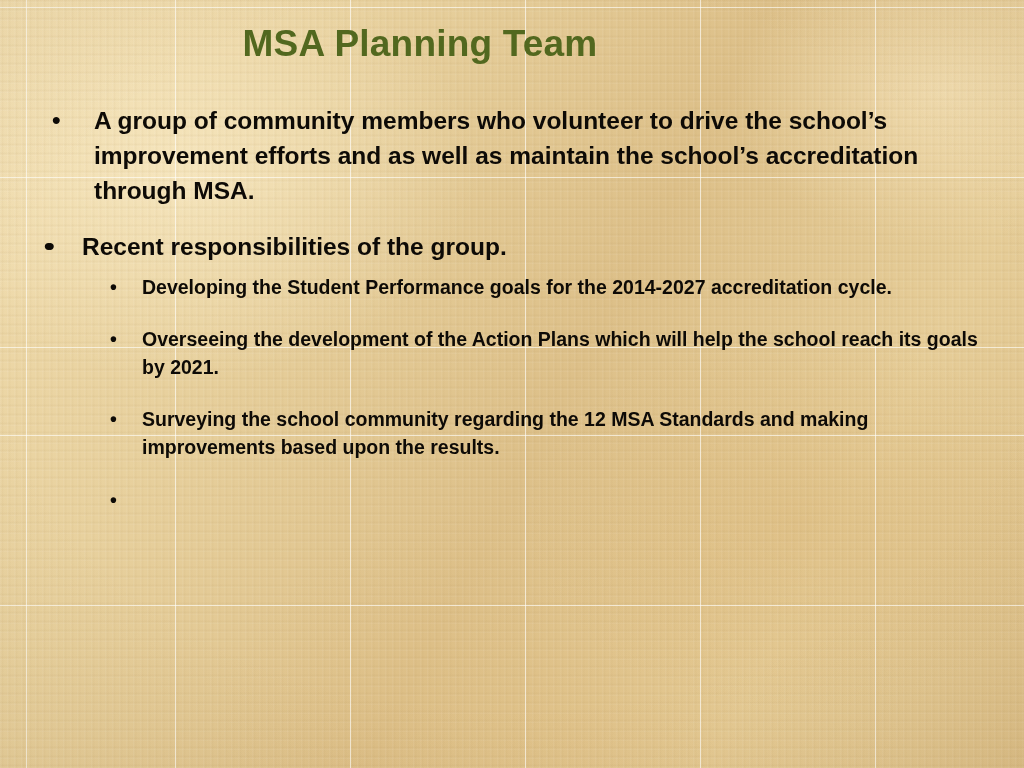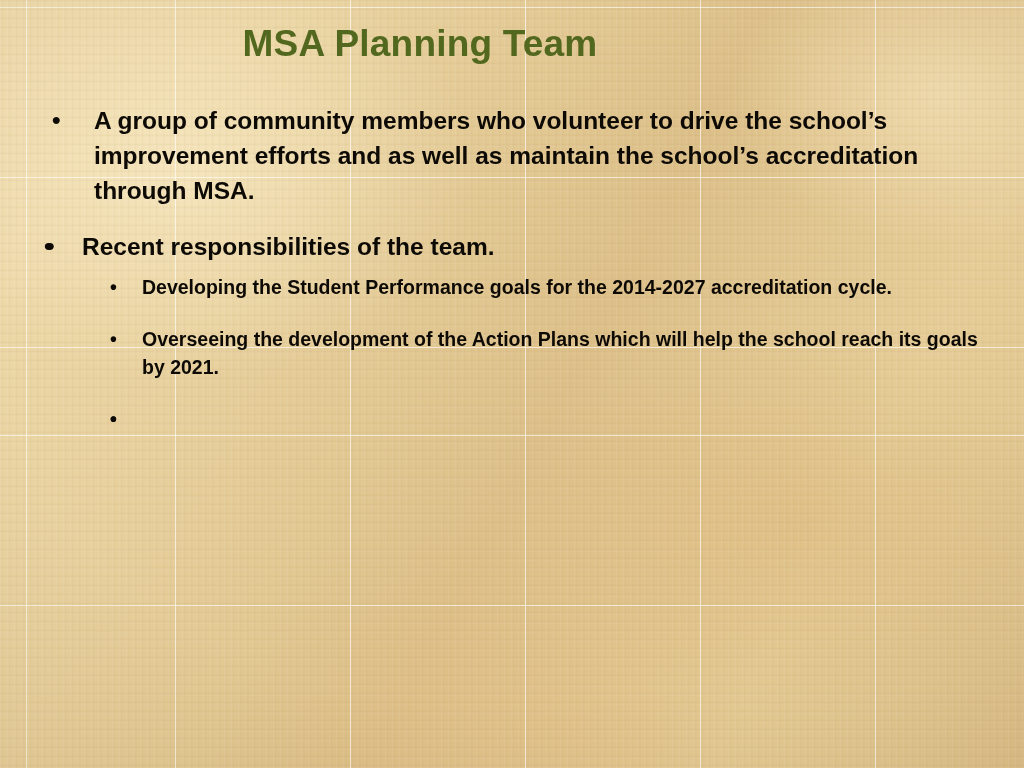--- a/index.html
+++ b/index.html
@@ -187,37 +187,38 @@
           <span class="bullet-mark">•</span>
           <span class="bullet-text">A group of community members who volunteer to drive the school’s improvement efforts and as well as maintain the school’s accreditation through MSA.</span>
         </li>
 
         <li class="lvl1 tight">
           <span class="bullet-mark">•</span>
         </li>
 
         <li class="lvl1 heading">
           <span class="bullet-mark">•</span>
-          <span class="bullet-text">Recent responsibilities of the team.</span>
+          <span class="bullet-text">Recent responsibilities of the group.</span>
 
           <div class="sub-wrap">
             <ul class="lvl2">
 
               <li class="lvl2">
                 <span class="bullet-mark">•</span>
                 <span class="bullet-text">Developing the Student Performance goals for the 2014-2027 accreditation cycle.</span>
               </li>
 
               <li class="lvl2">
                 <span class="bullet-mark">•</span>
                 <span class="bullet-text">Overseeing the development of the Action Plans which will help the school reach its goals by 2021.</span>
               </li>
 
               <li class="lvl2">
                 <span class="bullet-mark">•</span>
+                <span class="bullet-text">Surveying the school community regarding the 12 MSA Standards and making improvements based upon the results.</span>
               </li>
 
               <li class="lvl2">
                 <span class="bullet-mark">•</span>
               </li>
 
             </ul>
           </div>
         </li>
 

